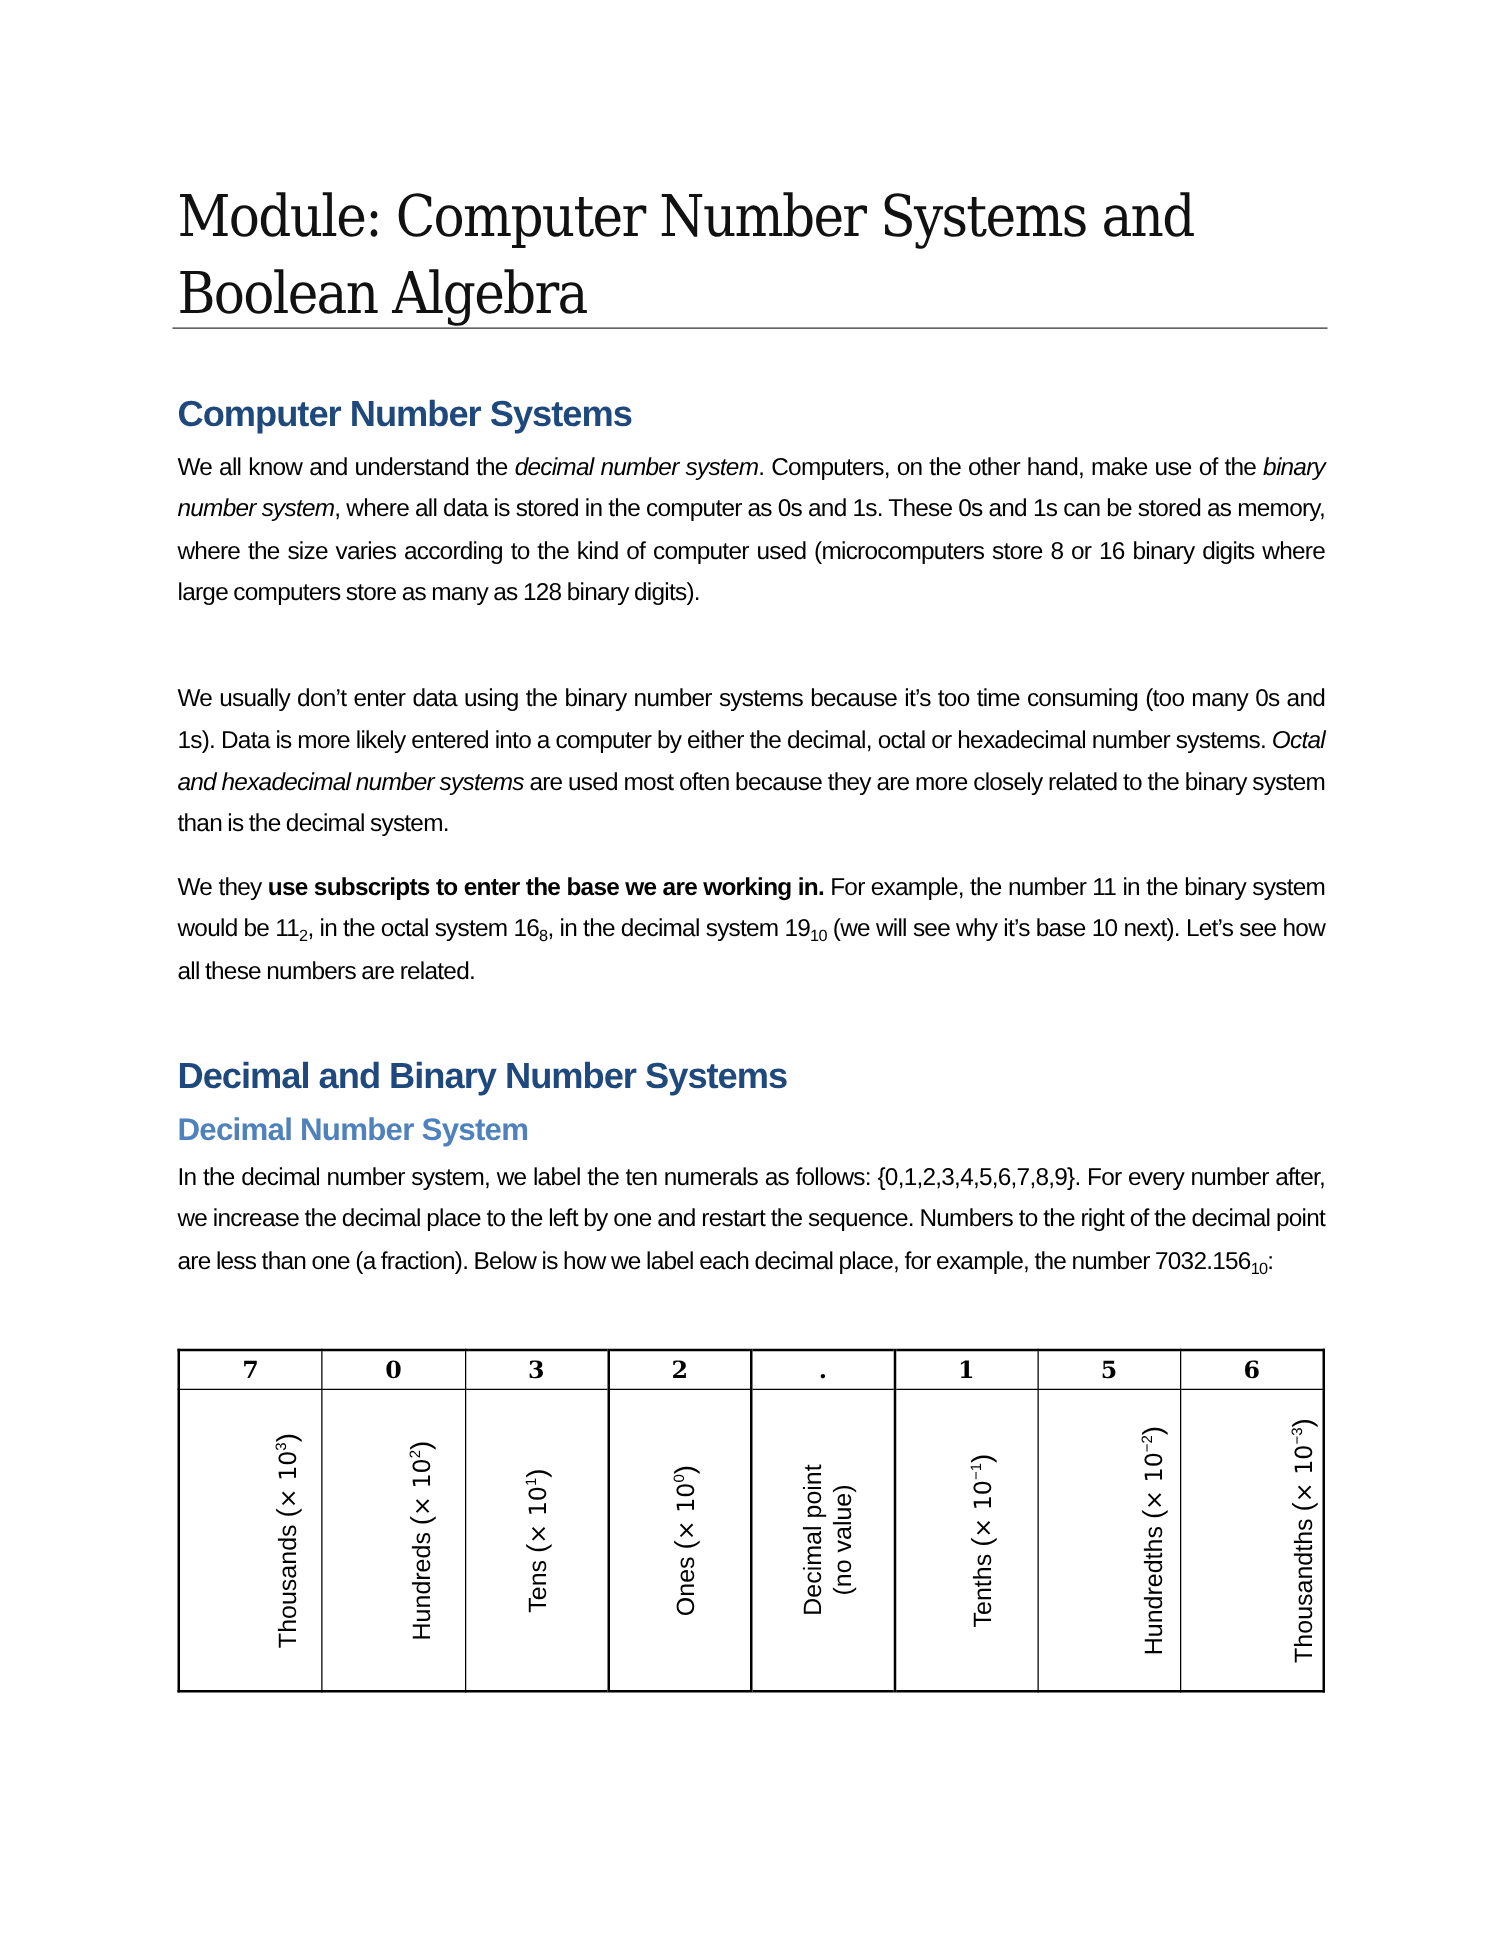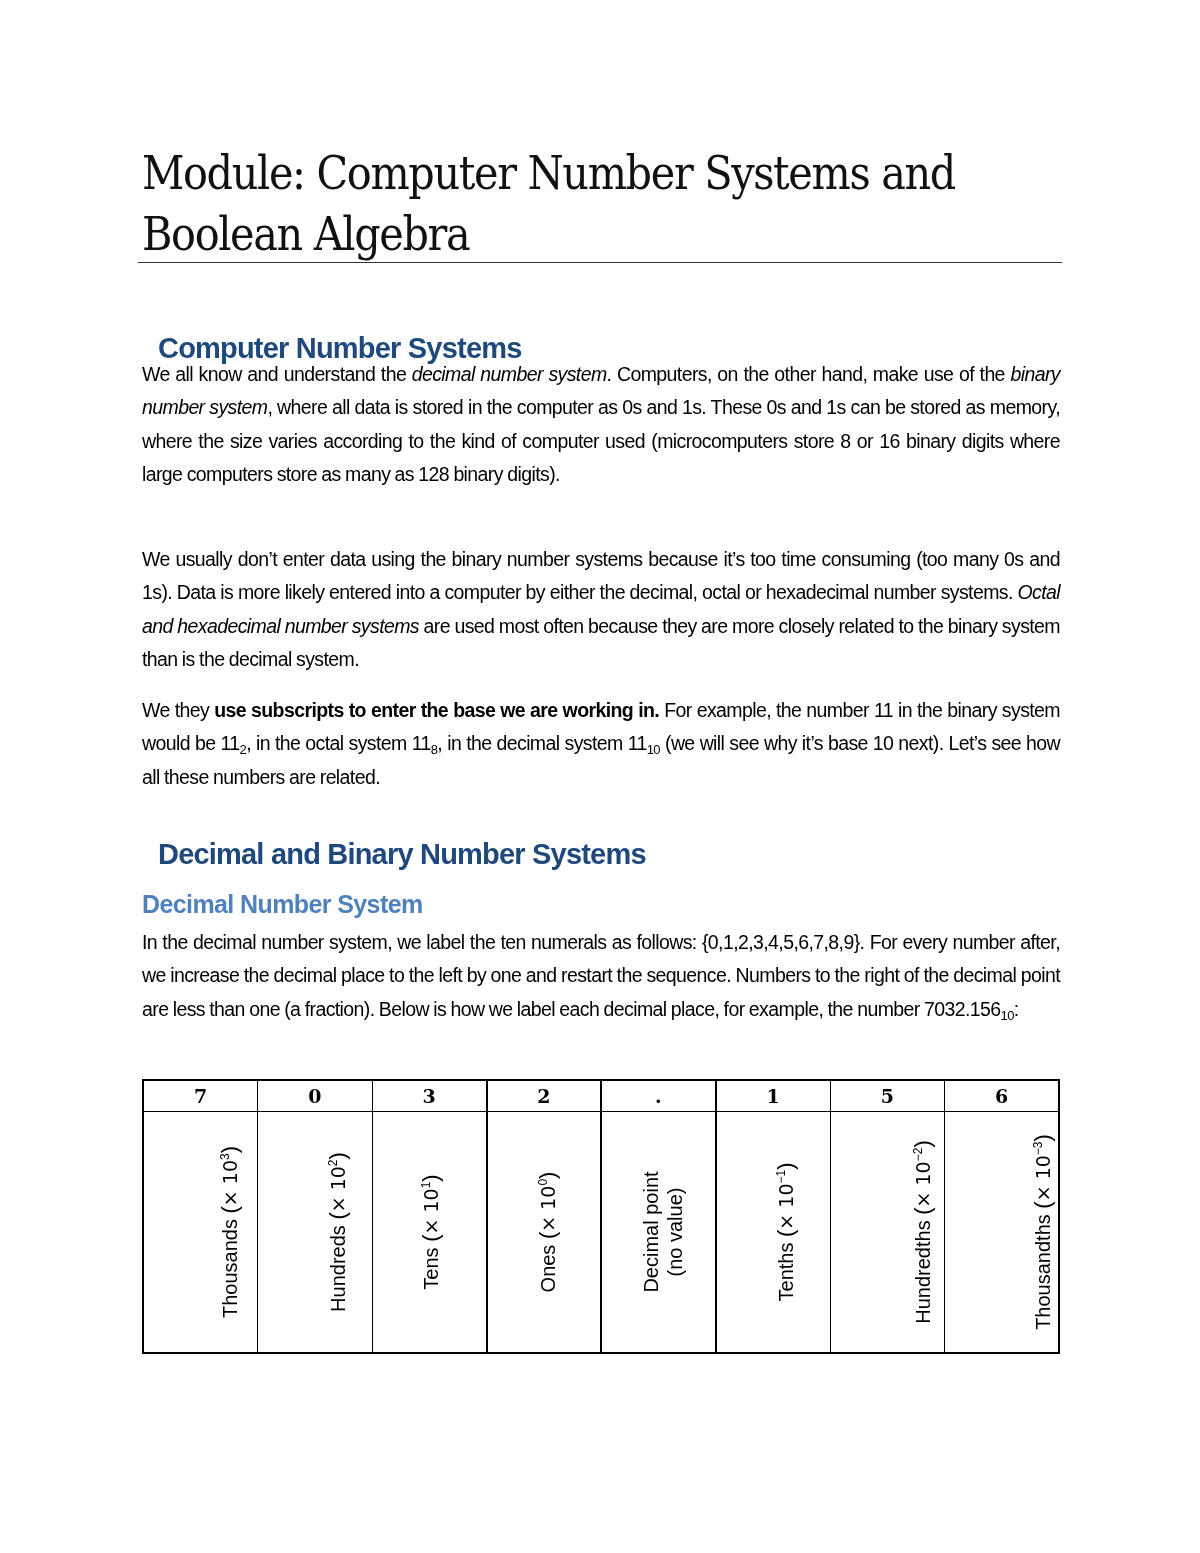--- a/index.html
+++ b/index.html
@@ -6,21 +6,21 @@
     body { width: 1200px; height: 1553px; position: relative; overflow: hidden; color: #000; }
     .title {
       position: absolute; left: 142px; top: 143px; width: 920px;
       font-family: "DejaVu Serif", "Liberation Serif", serif;
       font-size: 46px; line-height: 61px; letter-spacing: -1.5px;
       font-weight: normal; color: #111; margin: 0;
       transform: scaleX(0.9); transform-origin: left top;
     }
     .title-rule { position: absolute; left: 138px; top: 262px; width: 924px; height: 0; border-top: 1.5px solid #333; }
     .h1 {
-      position: absolute; left: 142px; margin: 16px;
+      position: absolute; left: 142px; margin: 0;
       font-family: "Liberation Sans", sans-serif; font-weight: bold;
       font-size: 29px; color: #1f497d; letter-spacing: -0.8px; text-align: center;
     }
     .h2 {
       position: absolute; left: 142px; margin: 0;
       font-family: "Liberation Sans", sans-serif; font-weight: bold;
       font-size: 25px; color: #4f81bd; letter-spacing: -0.6px;
     }
     .para {
       position: absolute; left: 142px; width: 918px; margin: 0;
@@ -62,23 +62,23 @@
   <span>Boolean Algebra</span>
 </h1>
 <div class="title-rule"></div>
 
 <h2 class="h1" style="top:316px;">Computer Number Systems</h2>
 
 <p class="para" style="top:358px;"><span>We all know and understand the </span><i>decimal number system</i><span>. Computers, on the other hand, make use of the </span><i>binary number system</i><span>, where all data is stored in the computer as 0s and 1s. These 0s and 1s can be stored as memory, where the size varies according to the kind of computer used (microcomputers store 8 or 16 binary digits where large computers store as many as 128 binary digits).</span></p>
 
 <p class="para" style="top:543px;"><span>We usually don’t enter data using the binary number systems because it’s too time consuming (too many 0s and 1s). Data is more likely entered into a computer by either the decimal, octal or hexadecimal number systems. </span><i>Octal and hexadecimal number systems</i><span> are used most often because they are more closely related to the binary system than is the decimal system.</span></p>
 
-<p class="para" style="top:694px;"><span>We they </span><b>use subscripts to enter the base we are working in.</b><span> For example, the number 11 in the binary system would be 11</span><sub>2</sub><span>, in the octal system 11</span><sub>8</sub><span>, in the decimal system 11</span><sub>10</sub><span> (we will see why it’s base 10 next). Let’s see how all these numbers are related.</span></p>
+<p class="para" style="top:694px;"><span>We they </span><b>use subscripts to enter the base we are working in.</b><span> For example, the number 11 in the binary system would be 11</span><sub>2</sub><span>, in the octal system 16</span><sub>8</sub><span>, in the decimal system 19</span><sub>10</sub><span> (we will see why it’s base 10 next). Let’s see how all these numbers are related.</span></p>
 
-<h2 class="h1" style="top:822px;">Decimal and Binary Number Systems</h2>
+<h2 class="h1" style="top:845px;">Decimal and Binary Number Systems</h2>
 
 <h3 class="h2" style="top:890px;">Decimal Number System</h3>
 
 <p class="para" style="top:926px;"><span>In the decimal number system, we label the ten numerals as follows: {0,1,2,3,4,5,6,7,8,9}. For every number after, we increase the decimal place to the left by one and restart the sequence. Numbers to the right of the decimal point are less than one (a fraction). Below is how we label each decimal place, for example, the number 7032.156</span><sub>10</sub><span>:</span></p>
 
 <table class="place-table">
   <tbody>
       <tr class="digit-row">
     <td>7</td>
     <td>0</td>

